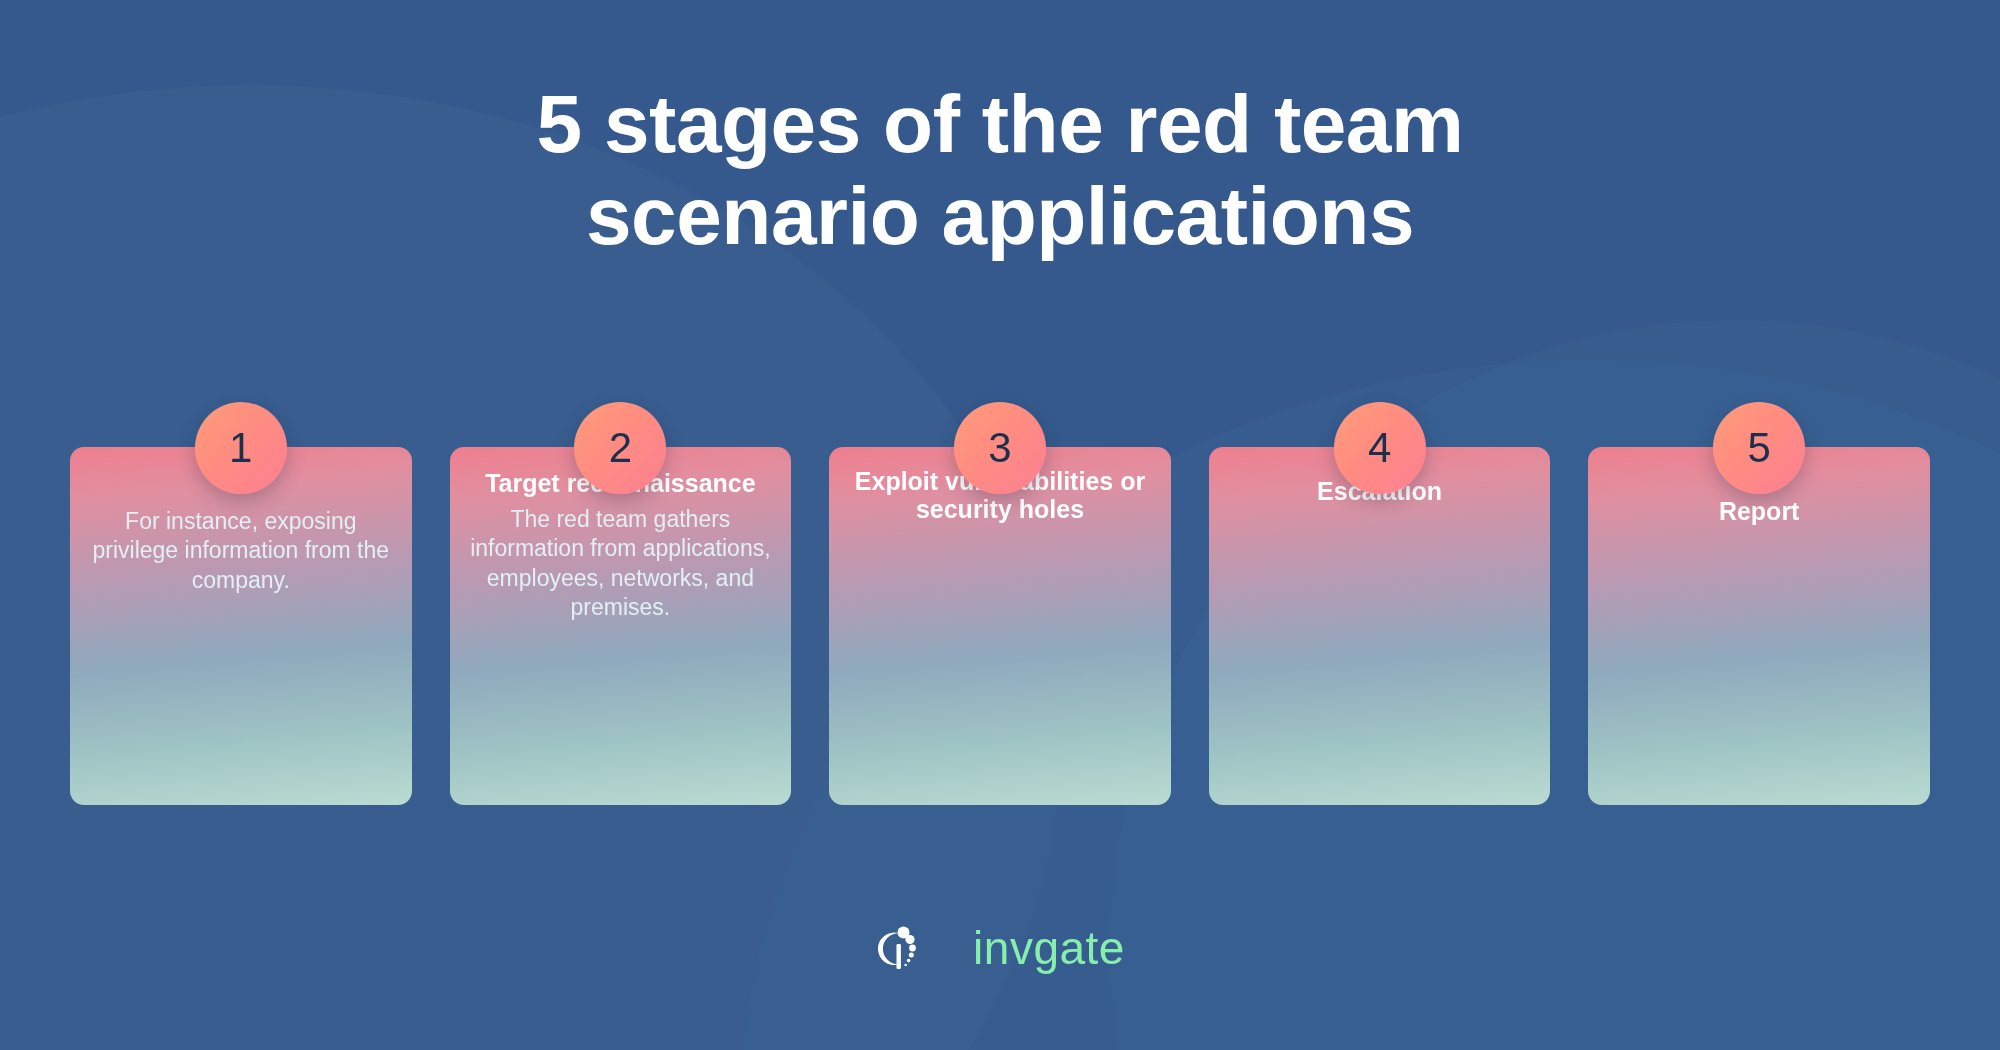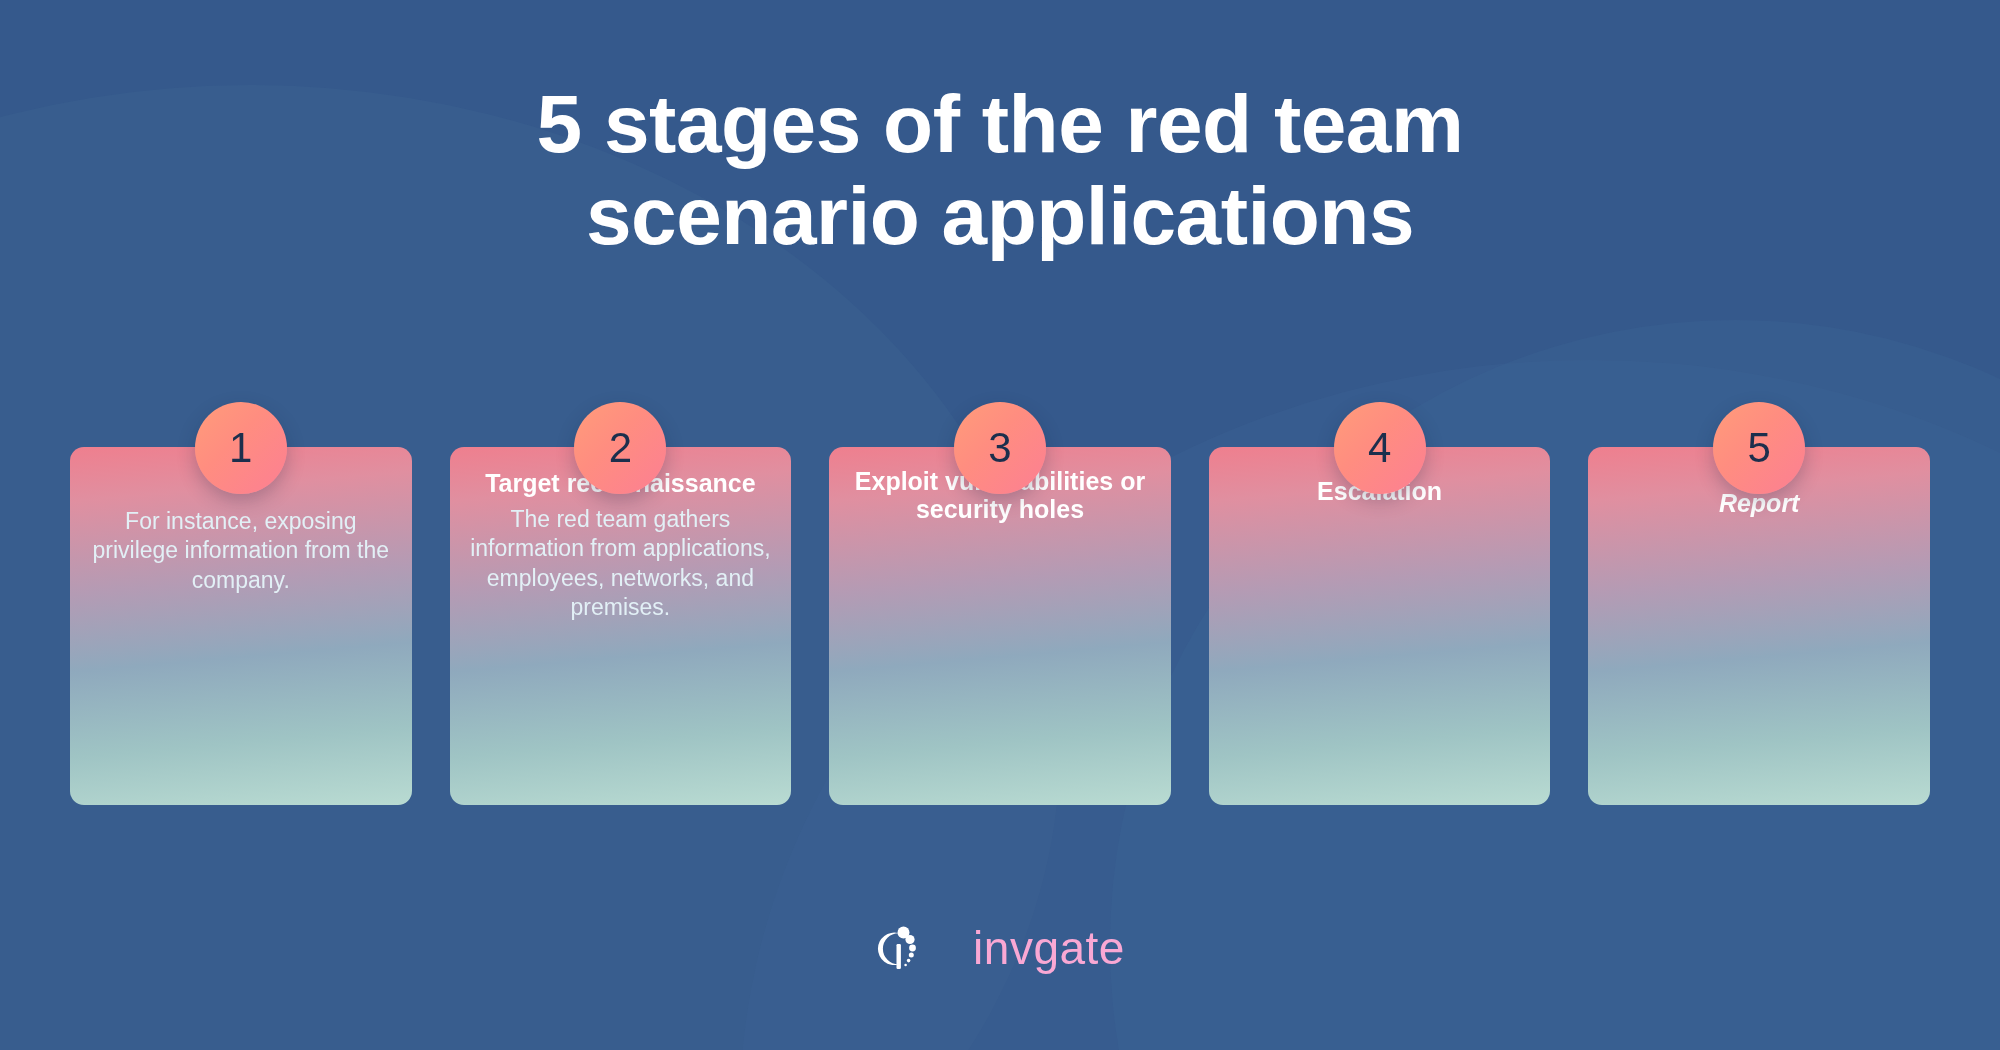--- a/index.html
+++ b/index.html
@@ -110,21 +110,21 @@
     font-size:23px;
     line-height:1.28;
     font-weight:400;
   }
 
   
   .card[data-idx="0"] .card-body { top:58px; }
   .card[data-idx="1"] .card-body { top:20px; }
   .card[data-idx="2"] .card-body { top:18px; }
   .card[data-idx="3"] .card-body { top:28px; }
-  .card[data-idx="4"] .card-body { top:40px;font-style:italic; }
+  .card[data-idx="4"] .card-body { top:48px; }
 
   
   .badge {
     position:absolute;
     top:-45px;
     left:50%;
     transform:translateX(-50%);
     width:92px; height:92px;
     border-radius:50%;
     background:linear-gradient(135deg, #ff9c7a 0%, #ff8d80 42%, #fc7f93 100%);
@@ -141,21 +141,21 @@
     position:absolute;
     left:0; right:0; bottom:78px;
     display:flex;
     align-items:center;
     justify-content:center;
     gap:16px;
     z-index:6;
   }
   #logo-mark { width:46px; height:48px; display:block; }
   #logo-text {
-    color:#f9a8d4;
+    color:#86efac;
     font-size:46px;
     font-weight:400;
     letter-spacing:0.5px;
     line-height:1;
     margin-left:36px;
   }
 </style>
 </head>
 <body>
 

